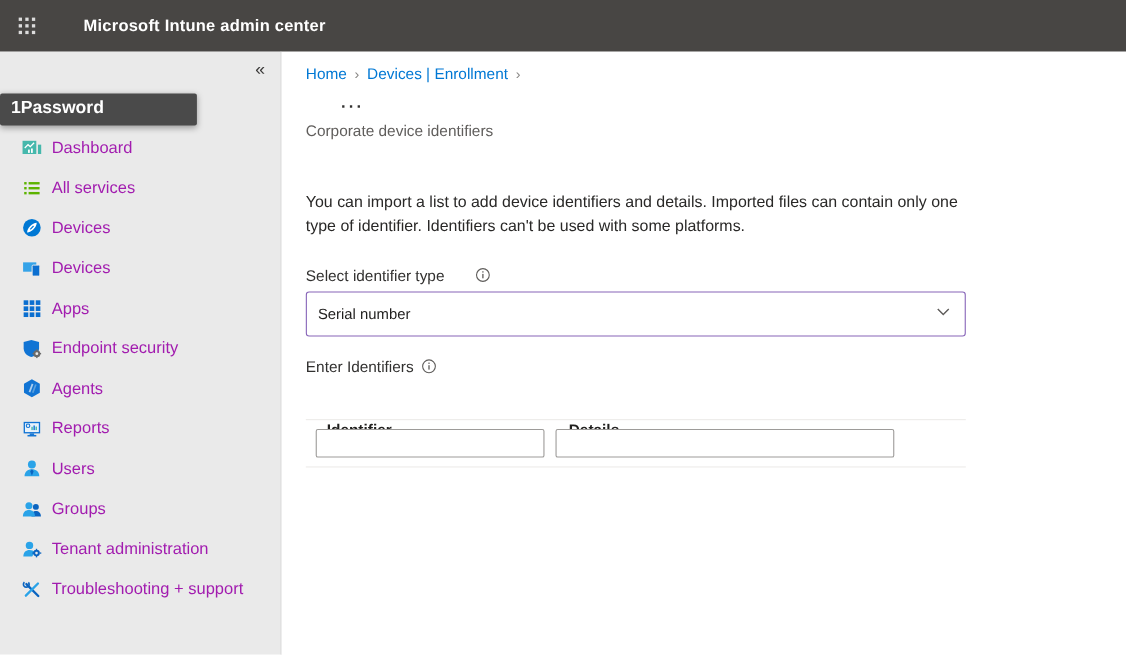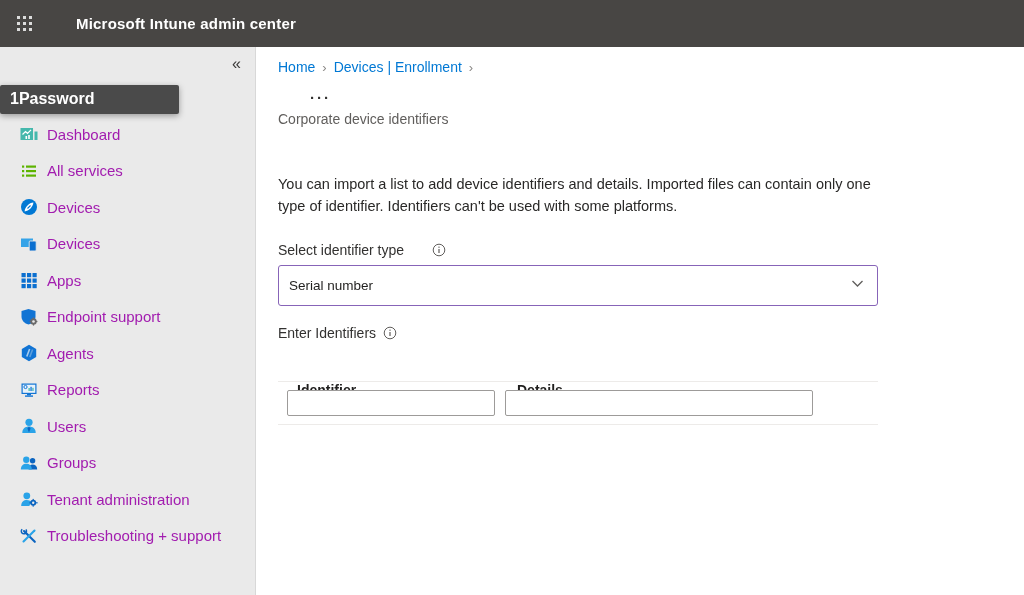--- a/index.html
+++ b/index.html
@@ -219,21 +219,21 @@
           <path d="M8.5 1 L15.5 3 V8.5 C15.5 12.5 12.5 15.5 8.5 16.5 C4.5 15.5 1.5 12.5 1.5 8.5 V3 Z" fill="#1174d4"></path>
           <circle cx="13.5" cy="13.5" r="3.2" fill="#6b6b6b"></circle>
           <circle cx="13.5" cy="13.5" r="1.3" fill="#eaeaea"></circle>
           <g fill="#6b6b6b">
             <rect x="12.9" y="9.4" width="1.2" height="1.6"></rect>
             <rect x="12.9" y="16" width="1.2" height="1.6"></rect>
             <rect x="9.6" y="12.9" width="1.6" height="1.2"></rect>
             <rect x="15.8" y="12.9" width="1.6" height="1.2"></rect>
           </g>
         </svg>
-        <span class="nav-label">Endpoint support</span>
+        <span class="nav-label">Endpoint security</span>
       </div>
       <div class="nav-item">
         <svg width="18" height="18" viewBox="0 0 18 18">
           <polygon points="9,0.8 16.2,4.9 16.2,13.1 9,17.2 1.8,13.1 1.8,4.9" fill="#1174d4"></polygon>
           <path d="M6.8 12.5 L9.6 5" stroke="#a8cdf0" stroke-width="1.6"></path>
           <path d="M9.8 13 L12.6 5.5" stroke="#5a9fdd" stroke-width="1.6"></path>
         </svg>
         <span class="nav-label">Agents</span>
       </div>
       <div class="nav-item">

